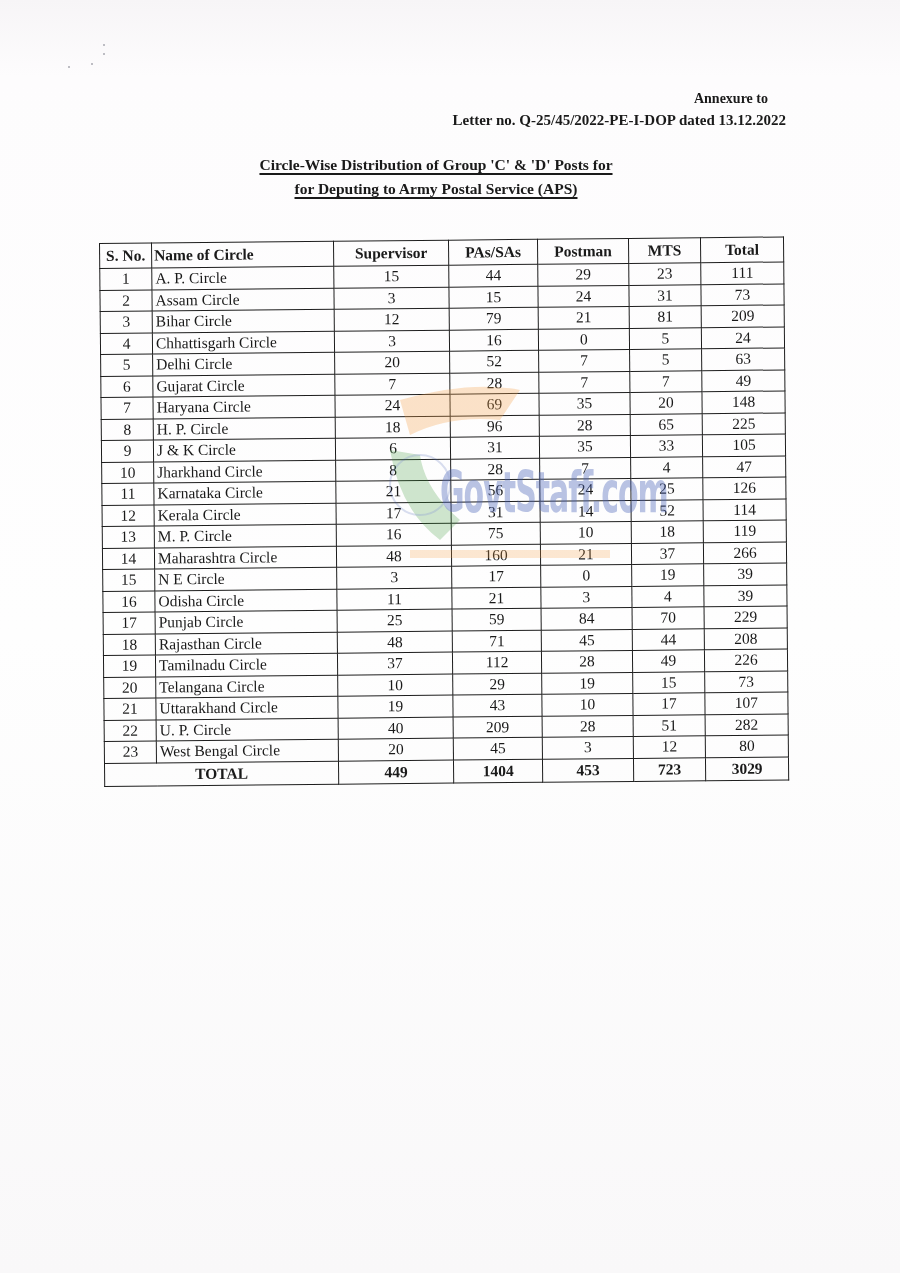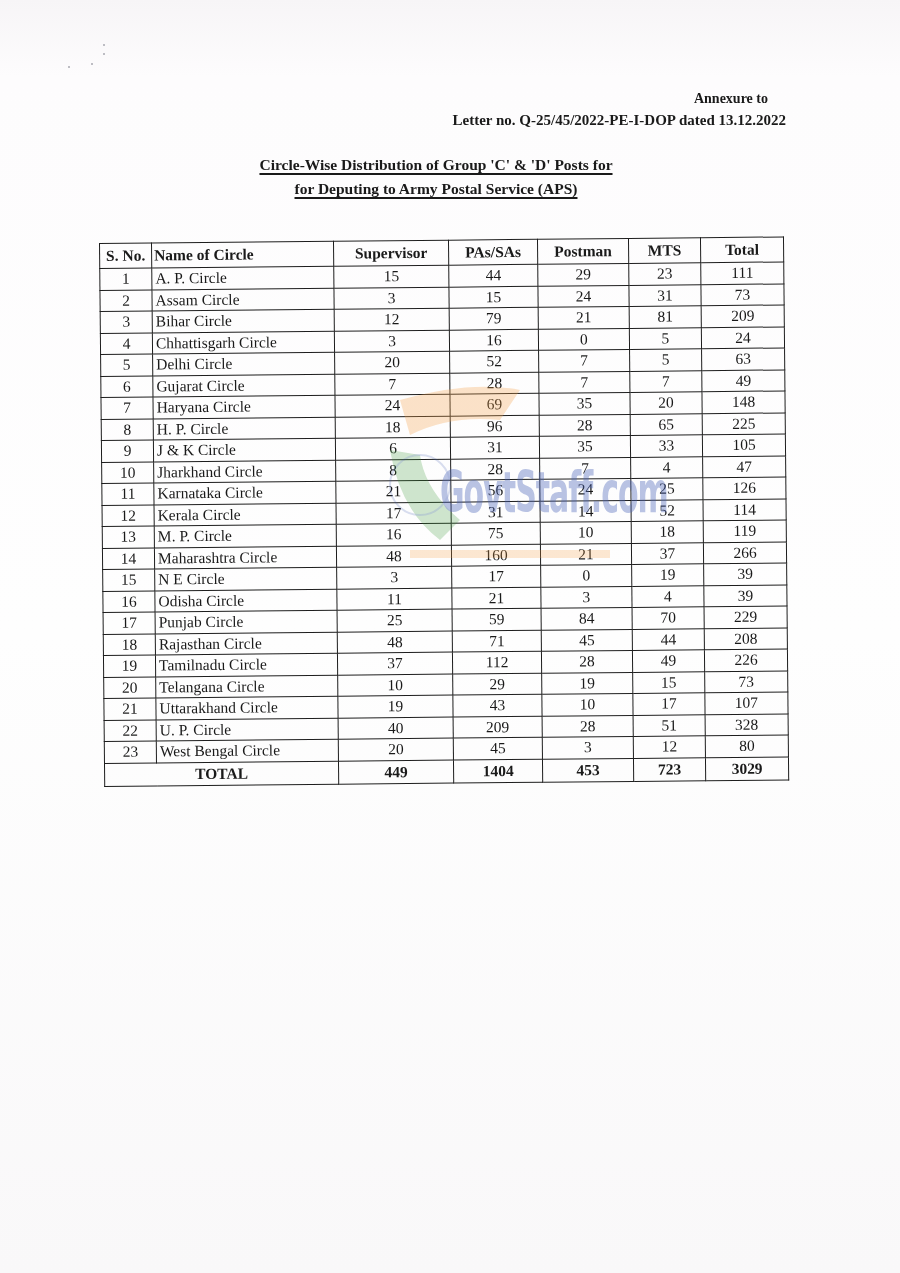--- a/index.html
+++ b/index.html
@@ -351,21 +351,21 @@
             <td class="num">17</td>
             <td class="num">107</td>
           </tr>
           <tr>
             <td class="sno">22</td>
             <td class="name">U. P. Circle</td>
             <td class="num">40</td>
             <td class="num">209</td>
             <td class="num">28</td>
             <td class="num">51</td>
-            <td class="num">328</td>
+            <td class="num">282</td>
           </tr>
           <tr>
             <td class="sno">23</td>
             <td class="name">West Bengal Circle</td>
             <td class="num">20</td>
             <td class="num">45</td>
             <td class="num">3</td>
             <td class="num">12</td>
             <td class="num">80</td>
           </tr>

